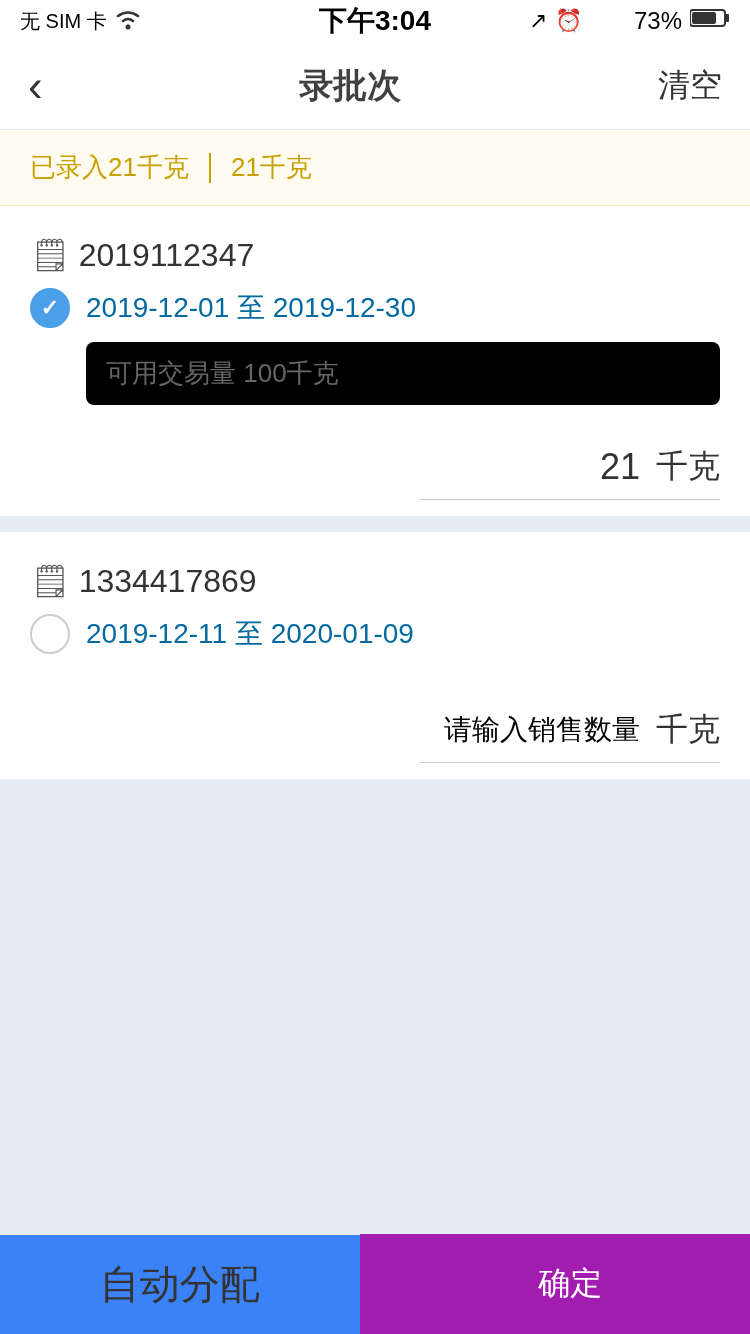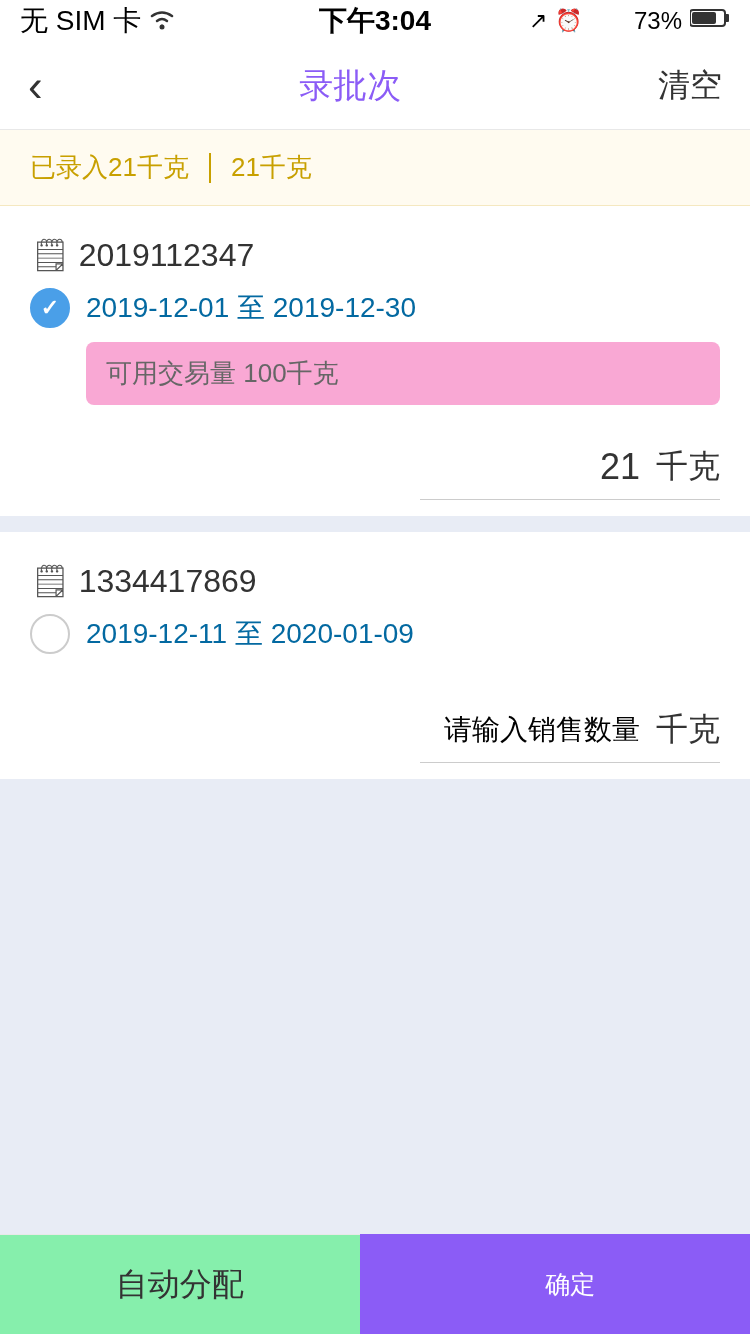--- a/index.html
+++ b/index.html
@@ -19,21 +19,21 @@
       align-items: center;
       justify-content: space-between;
       padding: 0 20px;
       height: 42px;
       background: #fff;
     }
     .status-left {
       display: flex;
       align-items: center;
       gap: 6px;
-      font-size: 28px;
+      font-size: 20px;
       font-weight: 500;
     }
     .status-time {
       font-size: 28px;
       font-weight: 600;
       position: absolute;
       left: 50%;
       transform: translateX(-50%);
     }
     .status-right {
@@ -53,22 +53,22 @@
       background: #fff;
       border-bottom: 1px solid #e8e8e8;
     }
     .nav-back {
       font-size: 36px;
       color: #333;
       cursor: pointer;
     }
     .nav-title {
       font-size: 34px;
-      font-weight: 400;
-      color: #8b5cf6;
+      font-weight: 700;
+      color: #404040;
     }
     .nav-clear {
       font-size: 32px;
       color: #333;
       cursor: pointer;
     }
 
     
     .summary-bar {
       display: flex;
@@ -136,21 +136,21 @@
       content: '✓';
       color: #fff;
       font-size: 22px;
       font-weight: 700;
     }
     .batch-date {
       font-size: 28px;
       color: #0369a1;
     }
     .available-row {
-      background: #f9a8d4;
+      background: #000000;
       border-radius: 8px;
       padding: 14px 20px;
       font-size: 26px;
       color: #666;
       margin-left: 56px;
     }
 
     
     .quantity-row {
       display: flex;
@@ -209,34 +209,34 @@
     .bottom-bar {
       position: fixed;
       bottom: 0;
       left: 0;
       width: 750px;
       display: flex;
       height: 100px;
     }
     .btn-auto {
       flex: 1;
-      background: #86efac;
-      font-size: 32px;
+      background: #3b82f6;
+      font-size: 40px;
       color: #333;
       border: none;
       border-top: 1px solid #e8e8e8;
       cursor: pointer;
       display: flex;
       align-items: center;
       justify-content: center;
     }
     .btn-confirm {
       flex: 1;
-      background: #8b5cf6;
-      font-size: 25px;
+      background: #a21caf;
+      font-size: 32px;
       color: #fff;
       border: none;
       cursor: pointer;
       display: flex;
       align-items: center;
       justify-content: center;
       padding-left: 31px;
     }
 
     .main-content {

